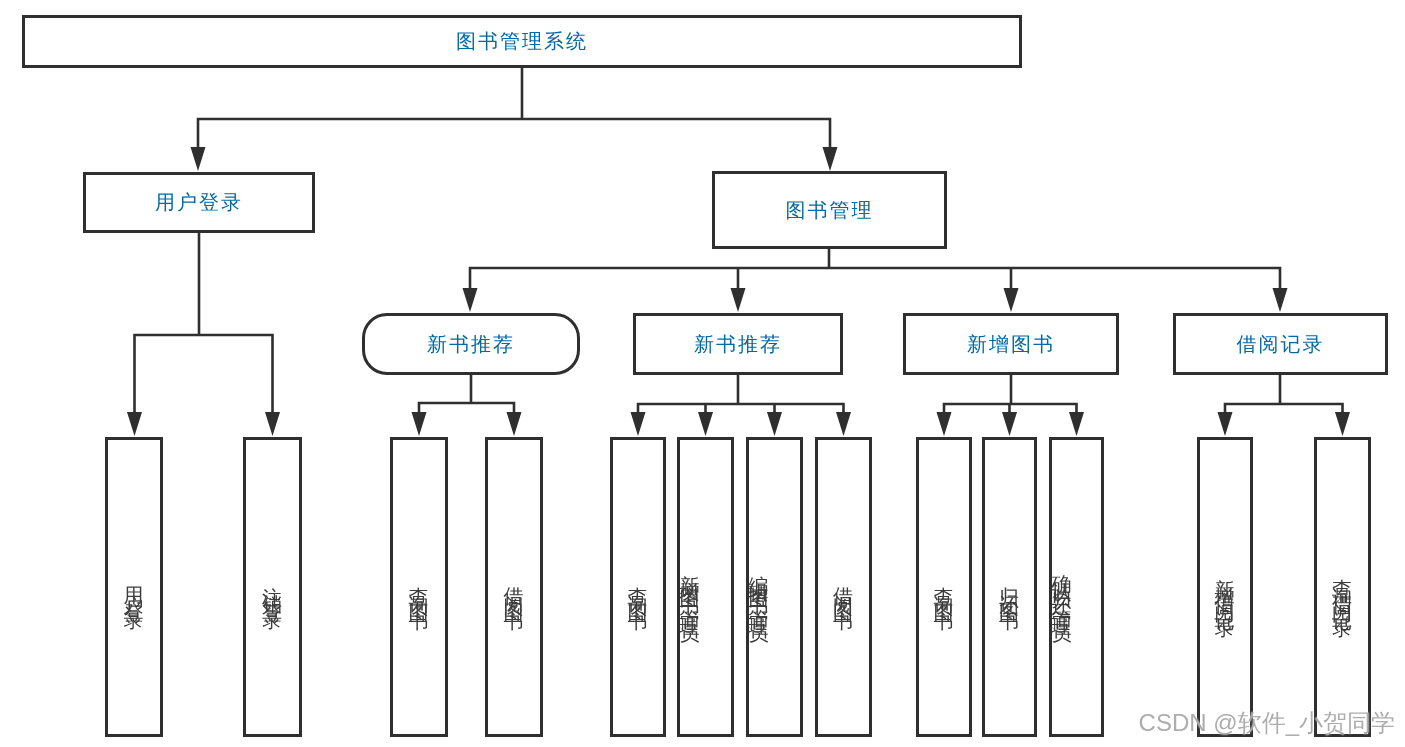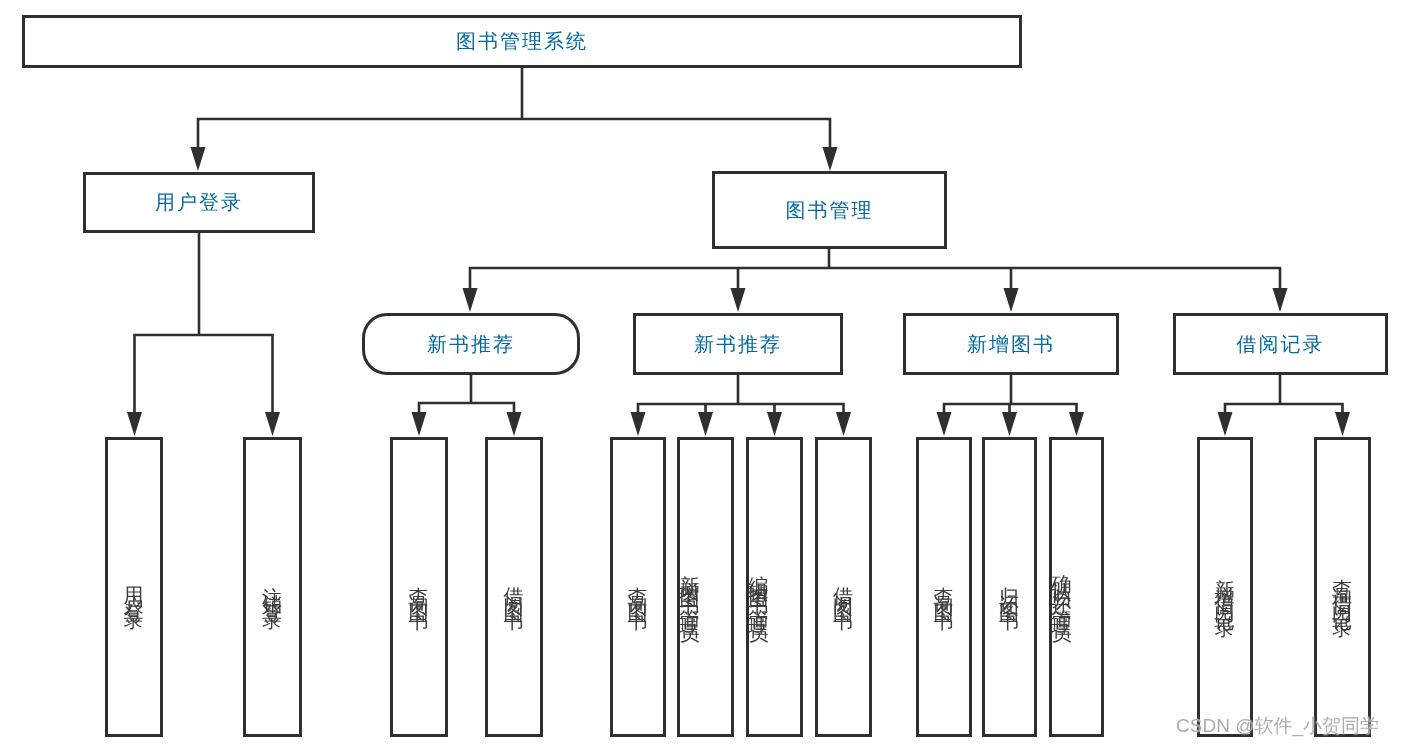--- a/index.html
+++ b/index.html
@@ -76,23 +76,23 @@
   .l-7  { left: 746px;  width: 57px; }
   .l-8  { left: 815px;  width: 57px; }
   .l-9  { left: 916px;  width: 56px; }
   .l-10 { left: 982px;  width: 55px; }
   .l-11 { left: 1049px; width: 55px; }
   .l-12 { left: 1197px; width: 56px; }
   .l-13 { left: 1314px; width: 57px; }
 
   .watermark {
     position: absolute;
-    right: 26px;
+    right: 10px;
     bottom: 8px;
-    font-size: 19px;
+    font-size: 24px;
     color: rgba(164,164,164,0.9);
     text-shadow: 0 0 2px #ffffff;
     white-space: nowrap;
   }
 </style>
 </head>
 <body>
 
 <div class="canvas">
 

